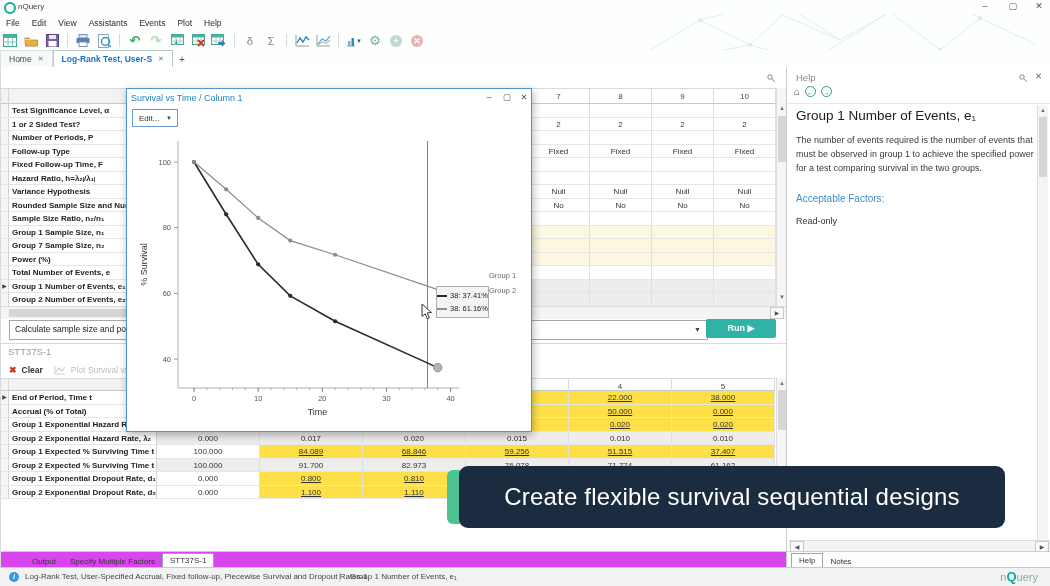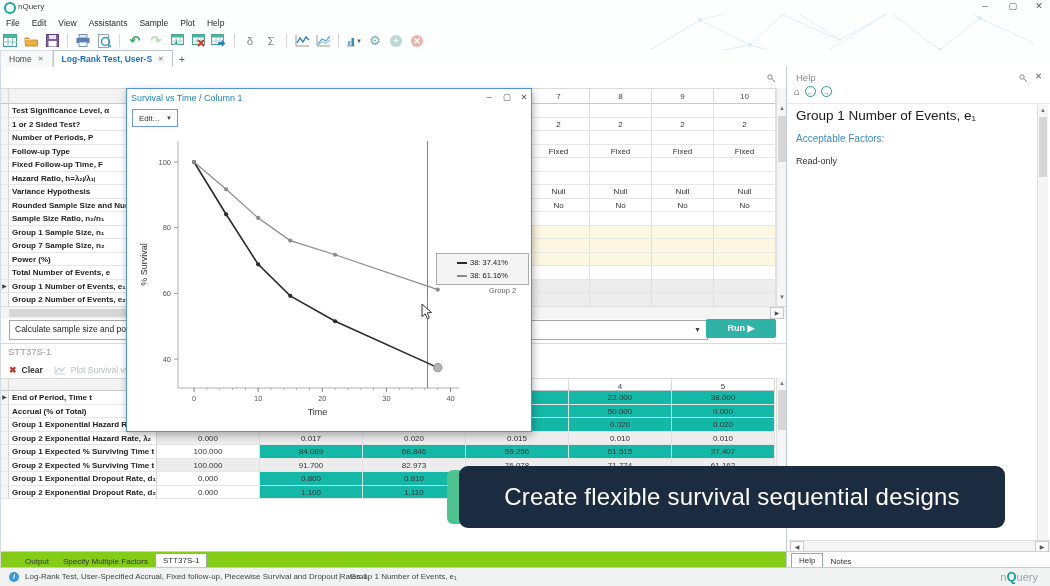--- a/index.html
+++ b/index.html
@@ -44,21 +44,21 @@
   #botTable{left:0;top:311px;width:774px;grid-template-columns:8px 148px repeat(6,103px);grid-template-rows:13px repeat(8,13.5px);}
   .grid div{box-sizing:border-box;}
   .th{border-right:1px solid #d9d9d9;border-bottom:1px solid #c9c9c9;border-top:1px solid #d9d9d9;font-size:8px;color:#444;text-align:center;line-height:15px;background:#fff;}
   .corner,.labelh{background:#f3f3f3;}
   .marker{background:#f5f5f5;border-right:1px solid #d5d5d5;border-bottom:1px solid #e6e6e6;font-size:6px;color:#444;line-height:13px;text-align:center;}
   .rowlabel{font-size:8px;font-weight:bold;color:#222;padding-left:3px;line-height:13.5px;white-space:nowrap;overflow:hidden;border-right:1px solid #d5d5d5;border-bottom:1px solid #e6e6e6;background:#fff;}
   .td{font-size:8px;color:#333;text-align:center;line-height:13.5px;border-right:1px solid #e0e0e0;border-bottom:1px solid #e6e6e6;}
   .bg-w{background:#fff;}
   .bg-y{background:#fcf7e1;}
   .bg-g{background:#ededed;}
-  .bg-c{background:#14b8a6;}
+  .bg-c{background:#fde047;text-decoration:underline;}
 
   
   .vscroll{width:10px;background:#f5f5f5;border-left:1px solid #dedede;position:absolute;}
   .hscroll{height:12px;background:#f4f4f4;border-top:1px solid #dedede;position:absolute;}
   .sbtn{position:absolute;font-size:6px;color:#707070;width:10px;text-align:center;}
   .sthumb{position:absolute;background:#d6d6d6;}
   .harrow{position:absolute;width:12px;height:10px;border:1px solid #c9c9c9;background:#fbfbfb;font-size:6px;color:#555;text-align:center;line-height:10px;}
 
   
   .calc-select{left:8px;top:253px;width:692px;height:18px;border:1px solid #a6a6a6;background:#fff;font-size:8.5px;color:#222;line-height:17px;padding-left:5px;position:absolute;}
@@ -104,21 +104,21 @@
           display:flex;align-items:center;justify-content:center;}
   .banner span{color:#fff;font-size:24px;font-weight:400;letter-spacing:.2px;white-space:nowrap;}
 
   
   .plot-win{left:126px;top:88px;width:404px;height:342px;background:#fff;border:1px solid #4f94cd;box-shadow:1px 3px 8px rgba(0,0,0,.3);position:absolute;z-index:5;}
   .pw-title{left:4px;top:4px;font-size:9px;color:#1f86c8;position:absolute;}
   .pw-btn{position:absolute;top:3px;font-size:8.5px;color:#555;width:14px;text-align:center;}
   .edit-btn{left:5px;top:20px;width:46px;height:18px;border:1px solid #6b9bd2;background:#fff;font-size:8px;color:#333;line-height:17px;padding-left:6px;box-sizing:border-box;position:absolute;}
   .edit-caret{position:absolute;right:5px;top:0;font-size:6px;color:#444;line-height:17px;}
   #chartSvg{position:absolute;left:0;top:0;}
-  .tooltip{position:absolute;left:309px;top:164px;background:#f4f4f4;border:1px solid #adadad;padding:2px 20px;z-index:3;}
+  .tooltip{position:absolute;left:309px;top:197px;background:#f4f4f4;border:1px solid #adadad;padding:2px 0;z-index:3;}
   .tt-row{display:flex;align-items:center;gap:3px;height:13px;white-space:nowrap;}
   .tt-sw{width:10px;height:2px;display:inline-block;}
   .tt-lb{font-size:7.5px;color:#222;}
   .leg{position:absolute;font-size:7.5px;color:#666;z-index:2;}
 
   .cursor{position:absolute;left:421px;top:303px;z-index:20;}
   .decor{position:absolute;z-index:0;opacity:.75;}
 </style>
 </head>
 <body>
@@ -156,21 +156,21 @@
     <div class="winbtn abs" style="left:978px;">–</div>
     <div class="winbtn abs" style="left:1006px;">▢</div>
     <div class="winbtn abs" style="left:1032px;">✕</div>
   </div>
 
   <div class="menubar" id="menubar">
       <div class="">File</div>
       <div class="">Edit</div>
       <div class="">View</div>
       <div class="">Assistants</div>
-      <div class="">Sample</div>
+      <div class="">Events</div>
       <div class="">Plot</div>
       <div class="">Help</div>
     </div>
 
   <div class="toolbar">
     <span class="tb">
       <svg width="14" height="13">
           <rect x="0.5" y="0.5" width="13" height="12" fill="#fff" stroke="#3aa08c"></rect>
           <rect x="0.5" y="0.5" width="13" height="3.5" fill="#49b3a0"></rect>
           <path d="M5,4 V13 M9.5,4 V13 M0,8 H14" stroke="#7fc6b8" stroke-width="1"></path>
@@ -585,21 +585,21 @@
         <div class="td bg-c">1.110</div>
         <div class="td bg-c"></div>
         <div class="td bg-c"></div>
         <div class="td bg-c"></div>
       </div>
     <div class="vscroll" style="left:775px;top:311px;height:121px;">
       <div class="sbtn" style="top:2px;">▲</div>
       <div class="sthumb" style="left:1px;top:12px;width:8px;height:40px;"></div>
     </div>
 
-    <div class="btabs" id="mainBtabs" style="left:0;top:484px;width:785px;border-top:1px solid #cfcfcf;height:16px;padding-left:17px;background:#84cc16;">
+    <div class="btabs" id="mainBtabs" style="left:0;top:484px;width:785px;border-top:1px solid #cfcfcf;height:16px;padding-left:24px;background:#d946ef;">
         <div class="btab">Output</div>
         <div class="btab">Specify Multiple Factors</div>
         <div class="btab active">STT37S-1</div>
       </div>
   </div>
 
   <div class="help-panel">
     <div class="help-title">Help</div>
     <span class="pin" style="left:232px;top:7px;">
       <svg width="8" height="8">
@@ -609,20 +609,21 @@
       </span>
     <span class="abs" style="left:248px;top:4px;font-size:8.5px;color:#666;">✕</span>
     <div class="navrow">
       <span class="home-ic">⌂</span>
       <span class="navcirc">←</span>
       <span class="navcirc">→</span>
     </div>
     <div class="hdiv" style="left:0;top:36px;width:264px;background:#e8e8e8;"></div>
     <div class="help-content">
       <p class="help-h1">Group 1 Number of Events, e₁</p>
+      <p class="help-p">The number of events required is the number of events that must be observed in group 1 to achieve the specified power for a test comparing survival in the two groups.</p>
       <p class="help-acc">Acceptable Factors:</p>
       <p class="help-ro">Read-only</p>
     </div>
     <div class="vscroll" style="left:250px;top:38px;height:435px;">
       <div class="sbtn" style="top:2px;">▲</div>
       <div class="sthumb" style="left:1px;top:12px;width:8px;height:60px;"></div>
     </div>
     <div class="hscroll" style="left:2px;top:473px;width:262px;">
       <div class="harrow" style="left:1px;top:0;">◀</div>
       <div class="harrow" style="right:2px;top:0;">▶</div>

